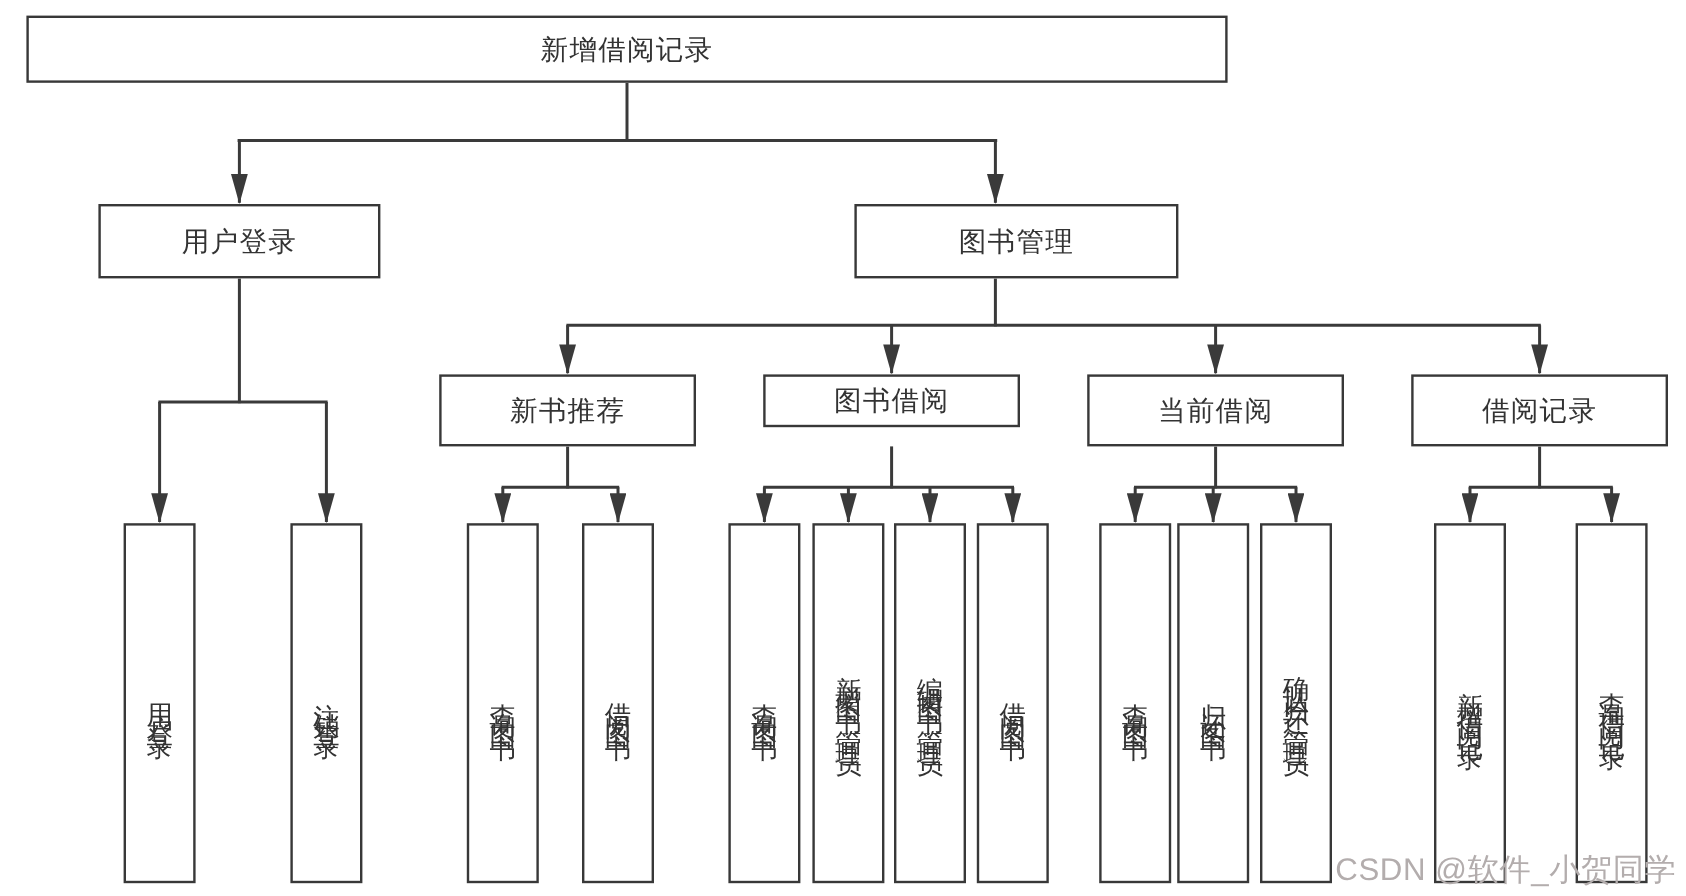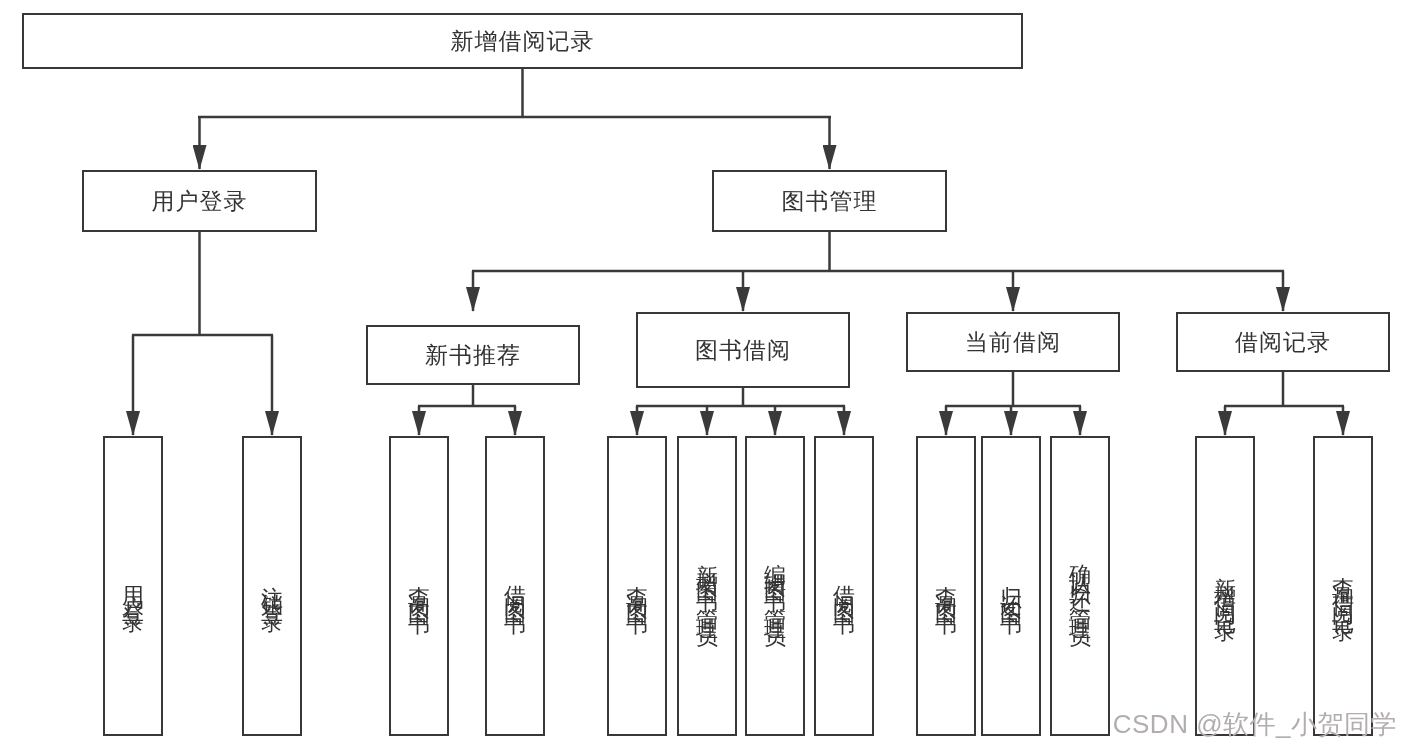--- a/index.html
+++ b/index.html
@@ -118,24 +118,24 @@
     <line class="edge" x1="1011" y1="406" x2="1011" y2="435" marker-end="url(#arrow)"></line>
     <line class="edge" x1="1080" y1="406" x2="1080" y2="435" marker-end="url(#arrow)"></line>
 
     <line class="edge" x1="1225" y1="406" x2="1225" y2="435" marker-end="url(#arrow)"></line>
     <line class="edge" x1="1343" y1="406" x2="1343" y2="435" marker-end="url(#arrow)"></line>
   </svg>
 
   <div class="node h-node" style="left:22px;top:13px;width:1001px;height:56px;">新增借阅记录</div>
 
   <div class="node h-node" style="left:82px;top:170px;width:235px;height:62px;">用户登录</div>
-  <div class="node h-node" style="left:712px;top:170px;width:235px;height:62px;text-align:center;">图书管理</div>
+  <div class="node h-node" style="left:712px;top:170px;width:270px;height:62px;text-align:center;">图书管理</div>
 
-  <div class="node h-node" style="left:366px;top:312px;width:214px;height:60px;margin-top:13px;">新书推荐</div>
-  <div class="node h-node" style="left:636px;top:312px;width:214px;height:76px;">图书借阅</div>
+  <div class="node h-node" style="left:366px;top:312px;width:214px;height:60px;">新书推荐</div>
+  <div class="node h-node" style="left:636px;top:312px;width:214px;height:44px;">图书借阅</div>
   <div class="node h-node" style="left:906px;top:312px;width:214px;height:60px;font-family:Liberation Mono, monospace;">当前借阅</div>
   <div class="node h-node" style="left:1176px;top:312px;width:214px;height:60px;">借阅记录</div>
 
   <div class="node v-node" style="left:103px;top:436px;width:60px;height:300px;">用户登录</div>
   <div class="node v-node" style="left:242px;top:436px;width:60px;height:300px;">注销登录</div>
 
   <div class="node v-node" style="left:389px;top:436px;width:60px;height:300px;">查询图书</div>
   <div class="node v-node" style="left:485px;top:436px;width:60px;height:300px;">借阅图书</div>
 
   <div class="node v-node" style="left:607px;top:436px;width:60px;height:300px;">查询图书</div>

